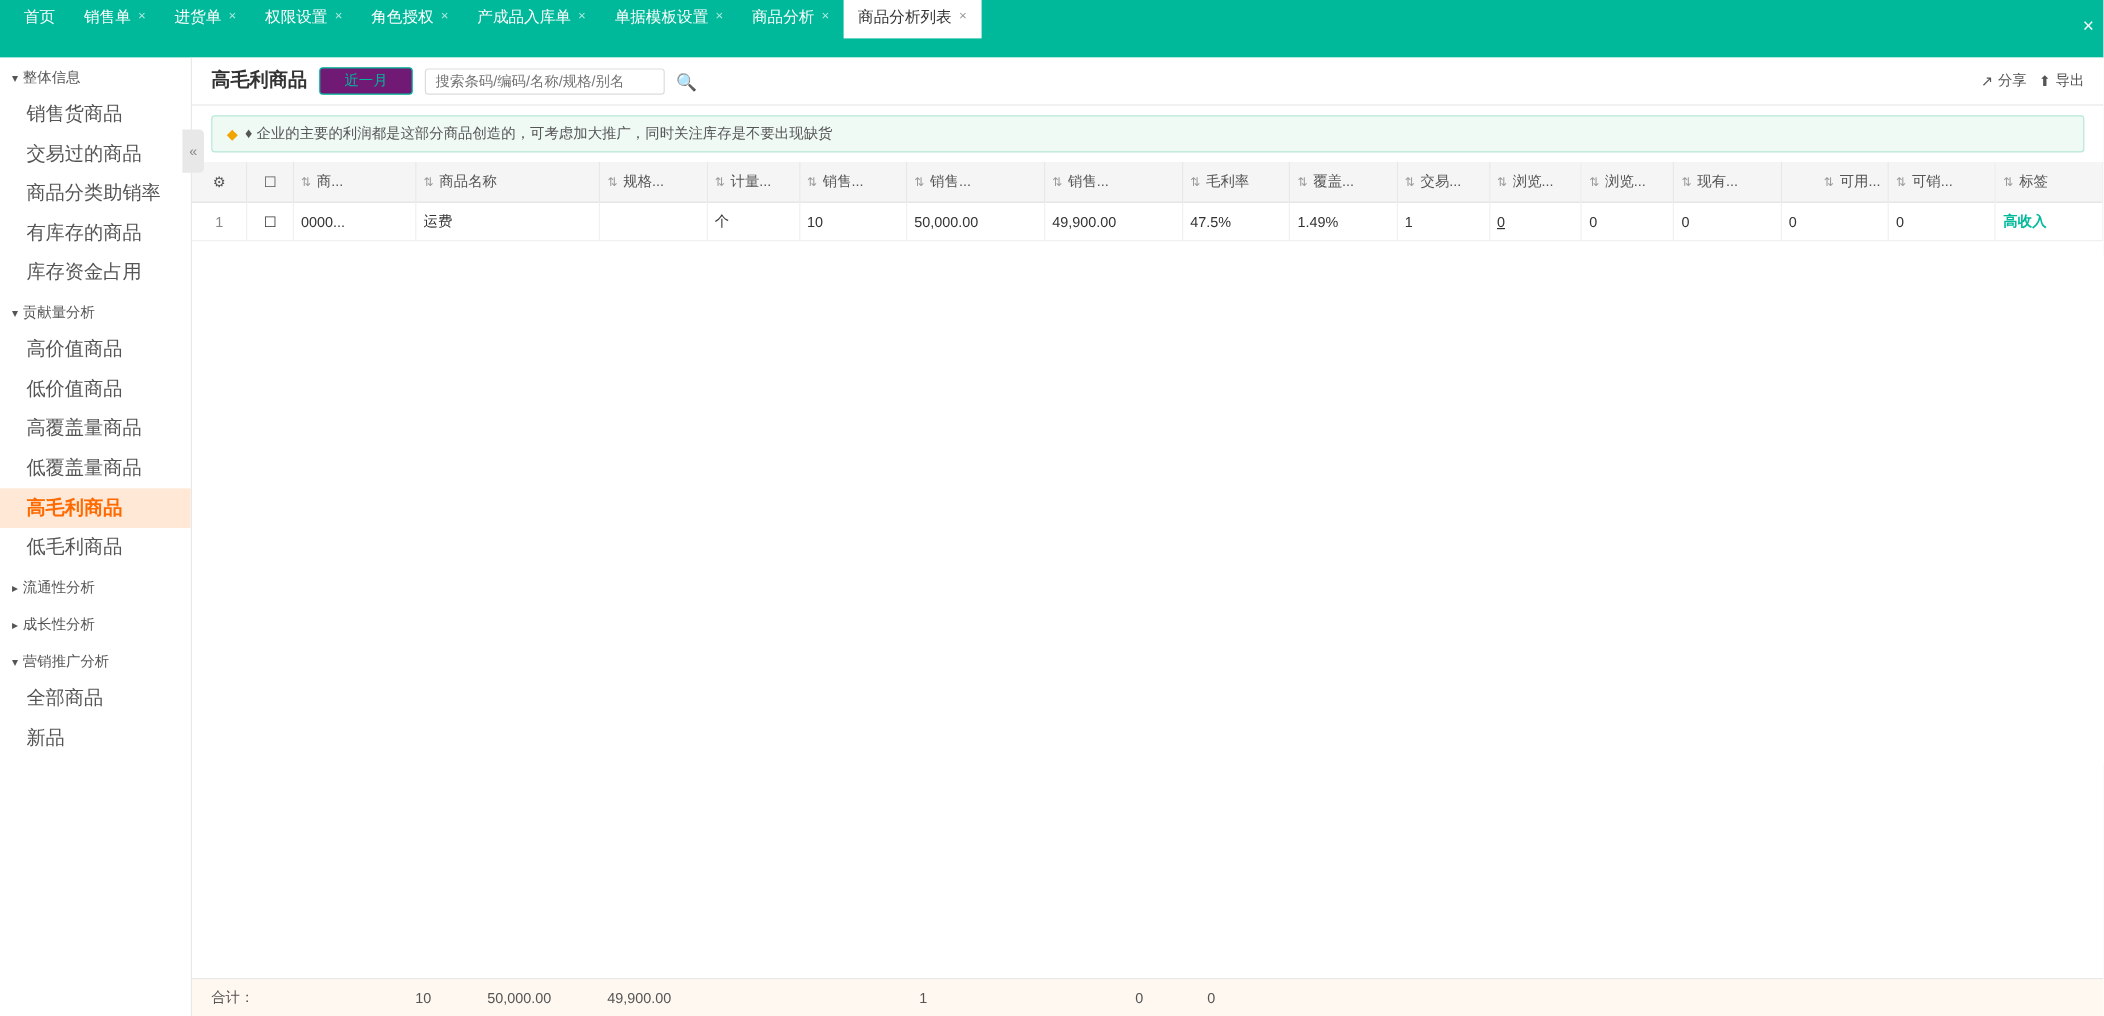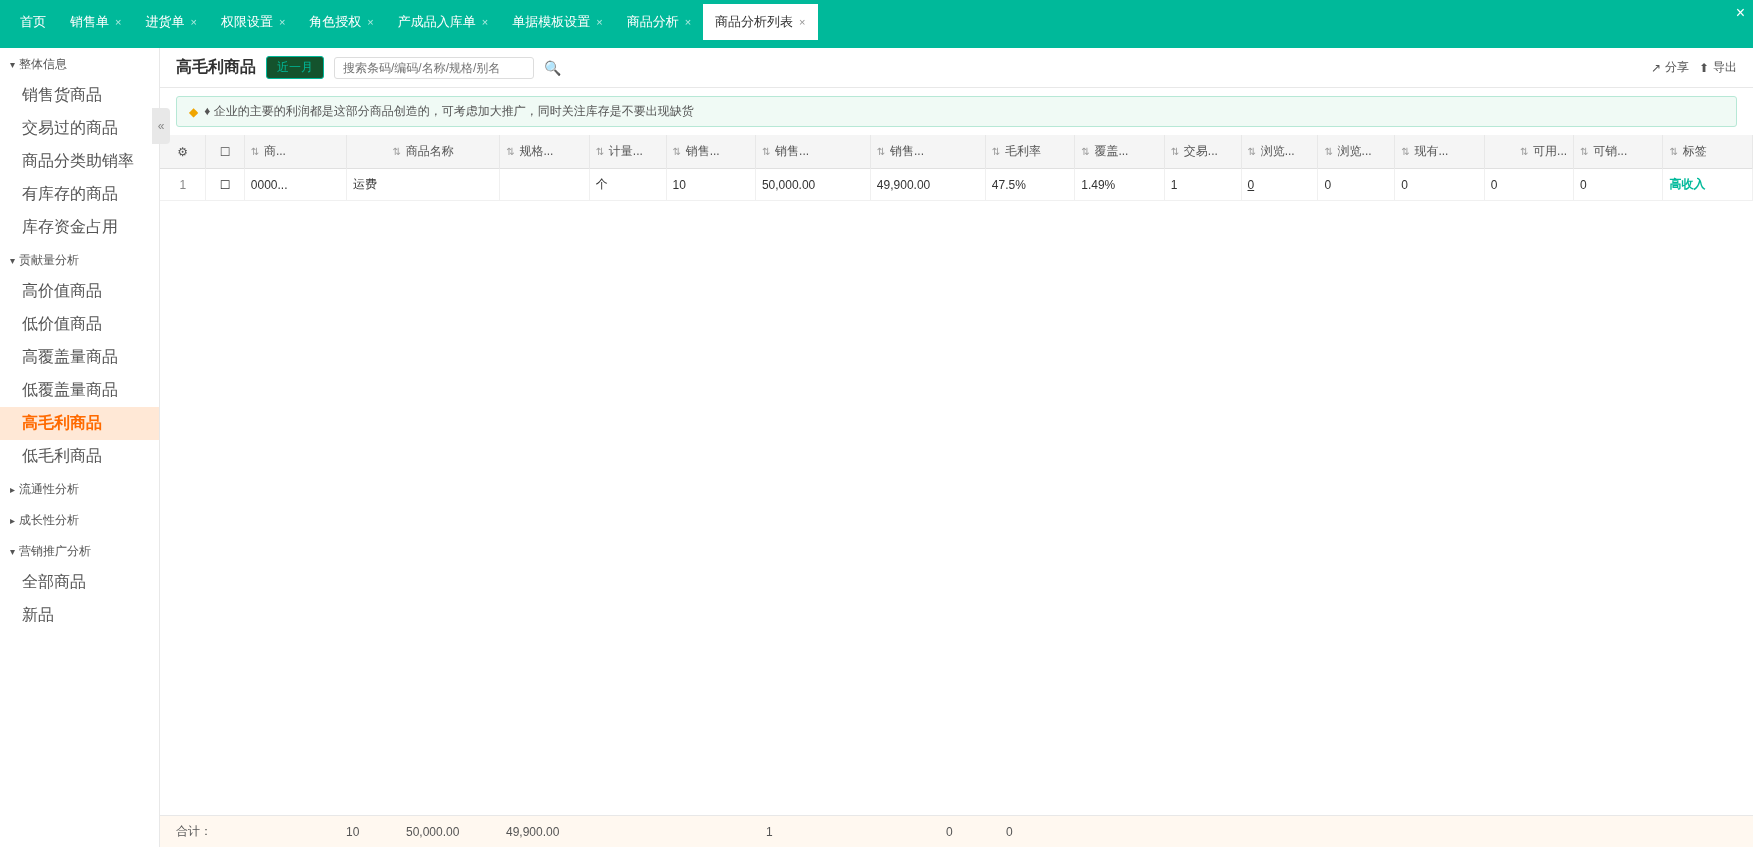--- a/index.html
+++ b/index.html
@@ -2,23 +2,23 @@
 <html><head>
   <meta charset="utf-8">
   <style>
     * { box-sizing: border-box; margin: 0; padding: 0; font-family: 'Microsoft YaHei', Arial, sans-serif; }
     body { background: #f5f5f5; font-size: 12px; color: #333; overflow: hidden; }
 
     
     .top-nav {
       background: #00b99a;
       display: flex;
-      align-items: flex-start;
+      align-items: flex-end;
       height: 48px;
-      padding: 4px 8px;
+      padding: 16px 8px;
       position: relative;
     }
     .top-nav .nav-item {
       color: #fff;
       padding: 0 12px;
       height: 36px;
       display: flex;
       align-items: center;
       cursor: pointer;
       font-size: 13px;
@@ -118,24 +118,24 @@
       border-bottom: 1px solid #e8e8e8;
       gap: 10px;
       background: #fff;
     }
     .content-title {
       font-size: 16px;
       font-weight: bold;
       color: #333;
     }
     .filter-btn {
-      background: #14532d;
+      background: #701a75;
       border: 1px solid #00b99a;
       color: #00b99a;
-      padding: 2px 10px;
+      padding: 2px 20px;
       border-radius: 3px;
       cursor: pointer;
       font-size: 12px;
     }
     .search-input {
       border: 1px solid #ddd;
       border-radius: 3px;
       padding: 3px 8px;
       font-size: 12px;
       width: 200px;
@@ -345,21 +345,21 @@
       <span>♦ 企业的主要的利润都是这部分商品创造的，可考虑加大推广，同时关注库存是不要出现缺货</span>
     </div>
 
     <div class="table-container">
       <table>
         <thead>
           <tr id="table-header-row">
               <th style="width: 36px; text-align: center;"><span>⚙</span></th>
               <th style="width: 30px; text-align: center;"><span>☐</span></th>
               <th style="width: 80px;"><span class="col-sort">⇅ </span><span>商...</span></th>
-              <th style="width: 120px; text-align: center;"><span class="col-sort">⇅ </span><span>商品名称</span></th>
+              <th style="width: 120px;"><span class="col-sort">⇅ </span><span>商品名称</span></th>
               <th style="width: 70px;"><span class="col-sort">⇅ </span><span>规格...</span></th>
               <th style="width: 60px;"><span class="col-sort">⇅ </span><span>计量...</span></th>
               <th style="width: 70px;"><span class="col-sort">⇅ </span><span>销售...</span></th>
               <th style="width: 90px;"><span class="col-sort">⇅ </span><span>销售...</span></th>
               <th style="width: 90px;"><span class="col-sort">⇅ </span><span>销售...</span></th>
               <th style="width: 70px;"><span class="col-sort">⇅ </span><span>毛利率</span></th>
               <th style="width: 70px;"><span class="col-sort">⇅ </span><span>覆盖...</span></th>
               <th style="width: 60px;"><span class="col-sort">⇅ </span><span>交易...</span></th>
               <th style="width: 60px;"><span class="col-sort">⇅ </span><span>浏览...</span></th>
               <th style="width: 60px;"><span class="col-sort">⇅ </span><span>浏览...</span></th>

